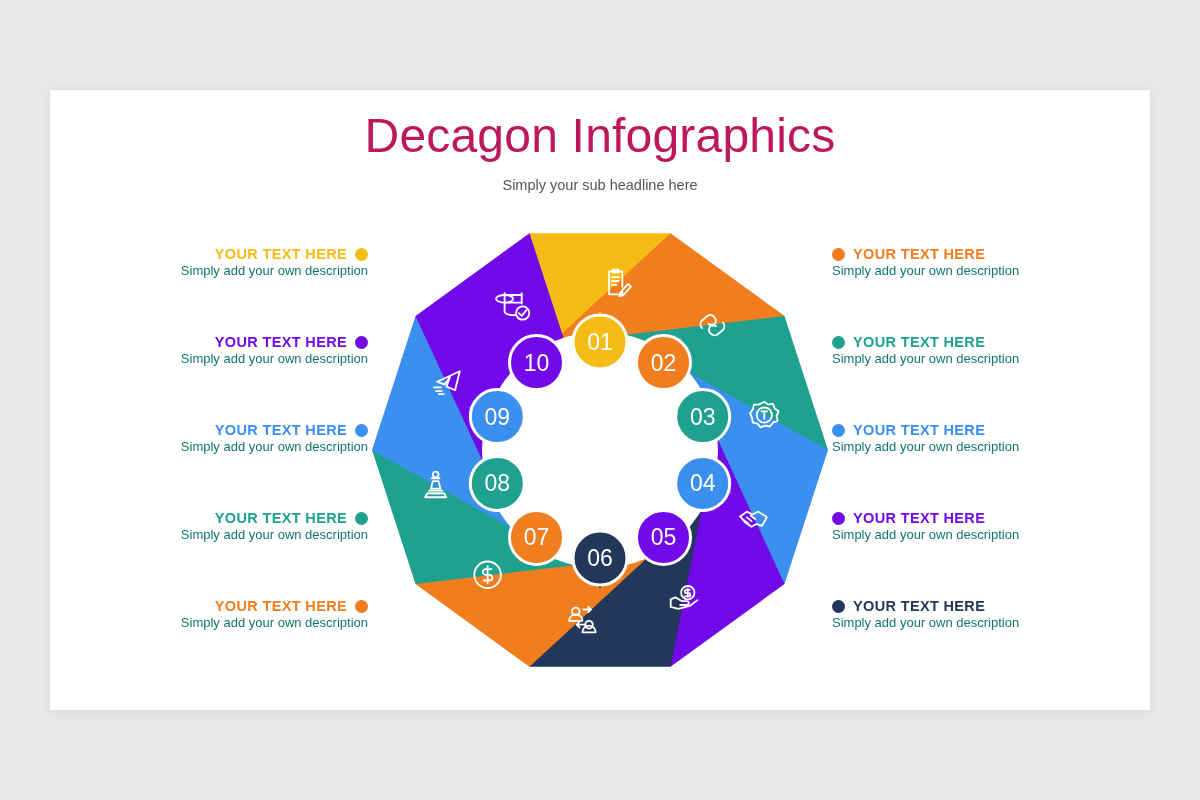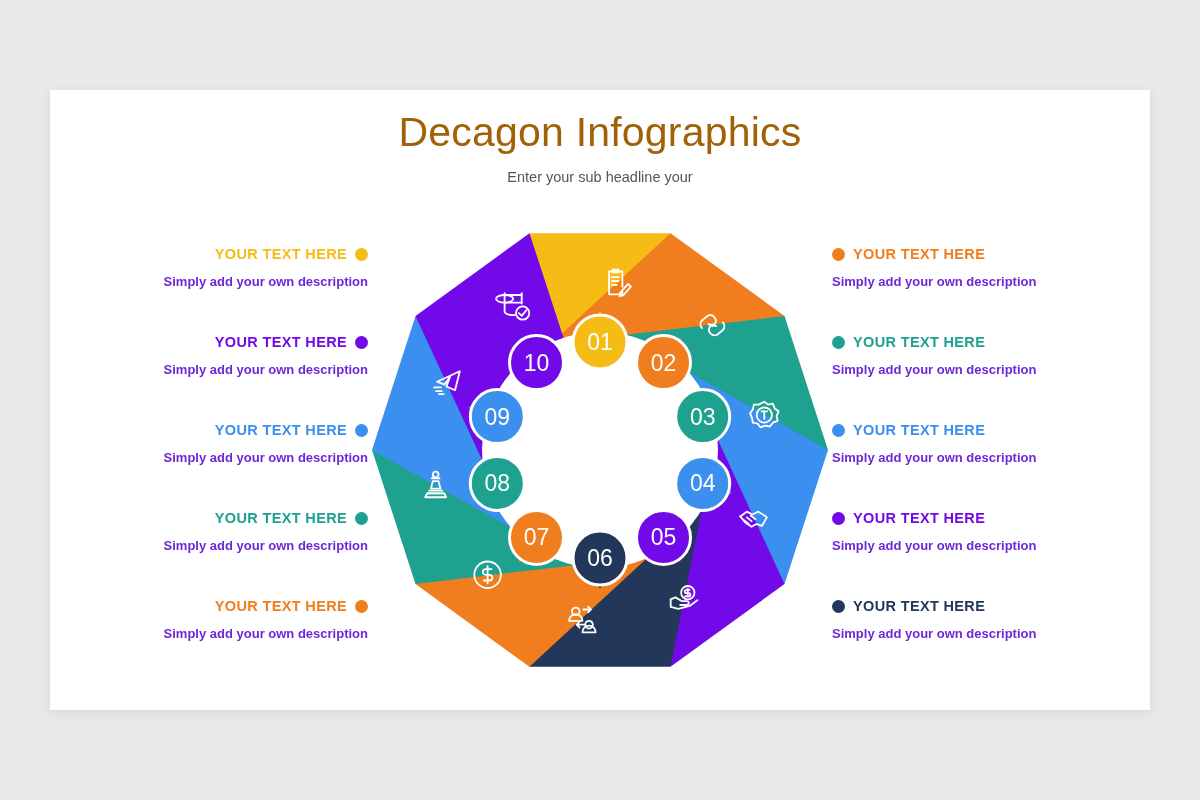--- a/index.html
+++ b/index.html
@@ -26,23 +26,23 @@
 
   
   .header {
     position: absolute;
     left: 0;
     top: 20px;
     width: 1100px;
     text-align: center;
   }
   .title {
-    font-size: 41px;
+    font-size: 48px;
     font-weight: 400;
-    color: #a16207;
+    color: #be185d;
     letter-spacing: 0.2px;
     line-height: 1.1;
     margin: 0;
   }
   .subtitle {
     font-size: 14.5px;
     color: #555555;
     margin-top: 14px;
   }
 
@@ -75,24 +75,23 @@
     flex: 0 0 auto;
   }
   .item-title {
     font-size: 14.5px;
     font-weight: bold;
     letter-spacing: 0.35px;
     white-space: nowrap;
   }
   .item-desc {
     font-size: 13px;
-    color: #6d28d9;
-    margin-top: 11px;
+    color: #0f766e;
+    margin-top: 0;
     white-space: nowrap;
-    font-weight: bold;
   }
 
   
   .wheel {
     position: absolute;
     left: 315px;
     top: 125px;
     width: 470px;
     height: 470px;
   }
@@ -104,21 +103,21 @@
     fill: #ffffff;
   }
 </style>
 </head>
 <body>
 
 <div class="slide">
 
   <div class="header">
     <div class="title">Decagon Infographics</div>
-    <div class="subtitle">Enter your sub headline your</div>
+    <div class="subtitle">Simply your sub headline here</div>
   </div>
 
   <div class="col col-left">
     <div class="item">
       <div class="item-head">
         <span class="item-title" style="color: rgb(245, 188, 21);">YOUR TEXT HERE</span>
         <span class="dot" style="background: rgb(245, 188, 21);"></span>
       </div>
       <div class="item-desc">Simply add your own description</div>
     </div>

